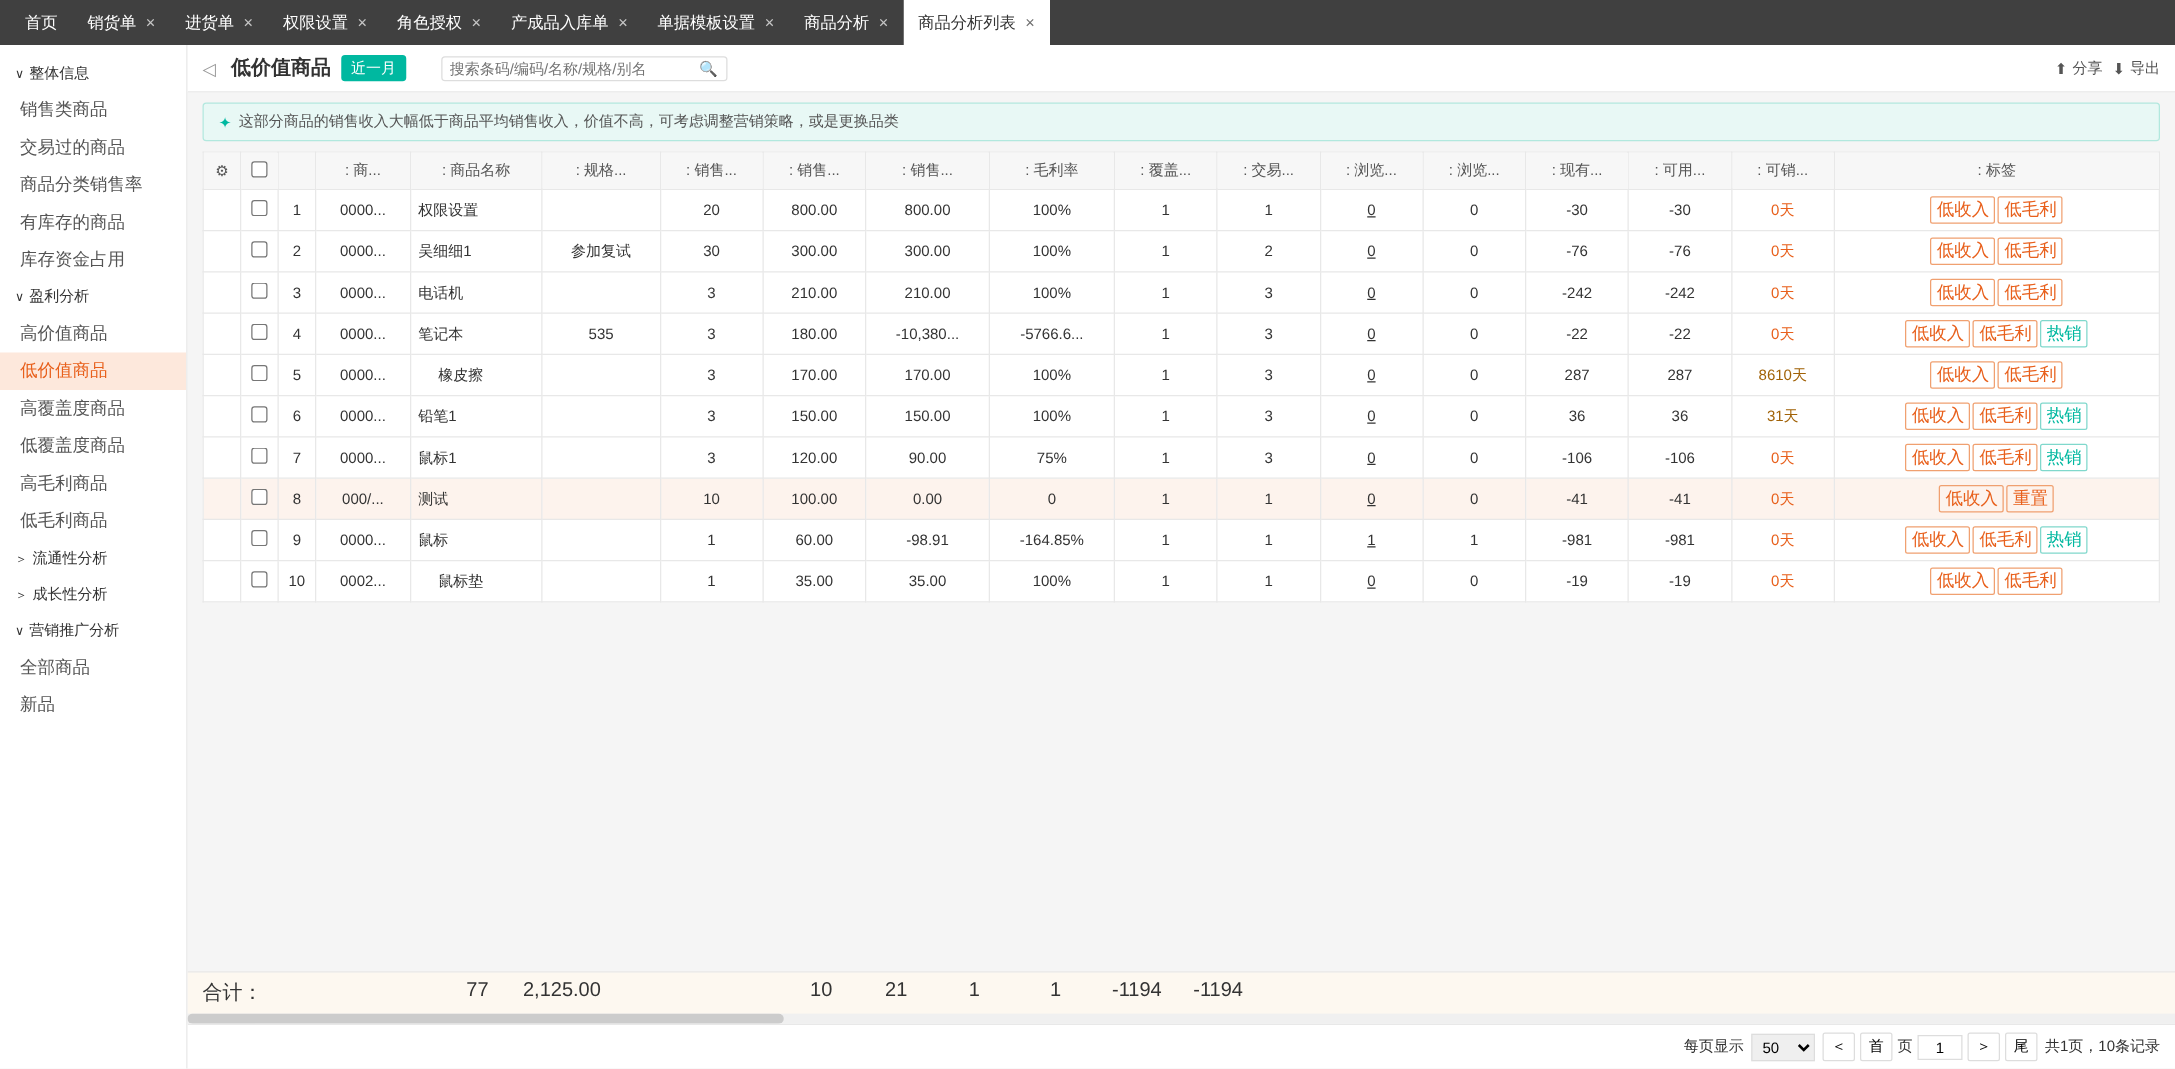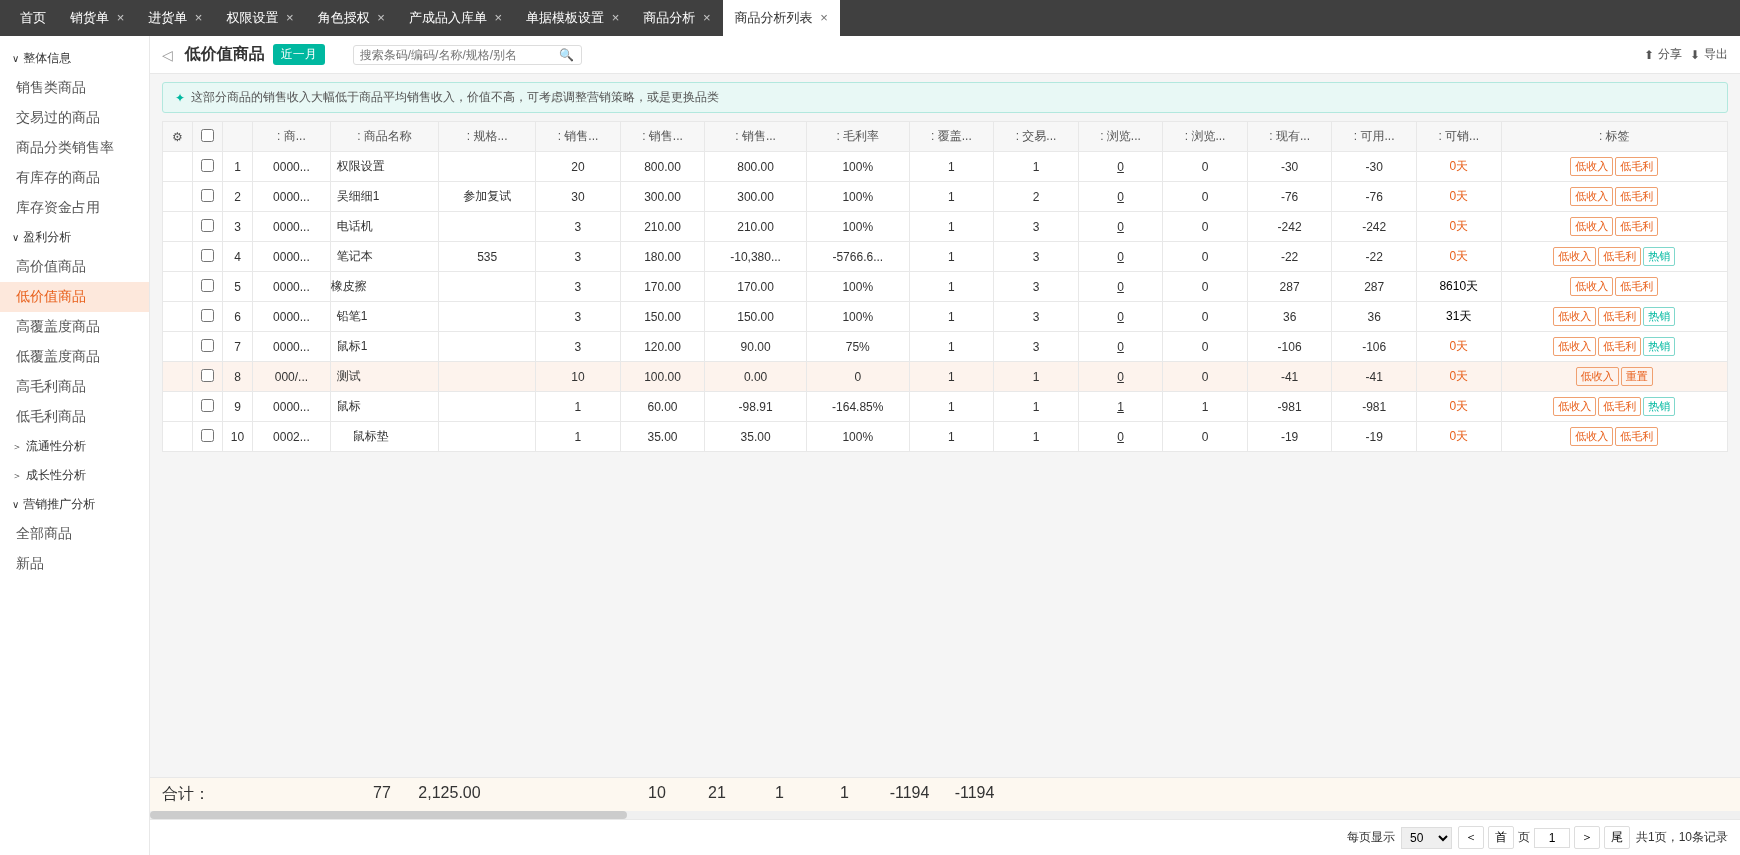--- a/index.html
+++ b/index.html
@@ -38,26 +38,26 @@
     .notice-bar { background: #e8f8f5; border: 1px solid #b2e8de; margin: 8px 12px; padding: 6px 12px; border-radius: 3px; font-size: 12px; color: #555; display: flex; align-items: center; gap: 6px; }
     .notice-icon { color: #00b8a0; }
 
     
     .table-area { flex: 1; overflow: auto; padding: 0 12px; }
     table { width: 100%; border-collapse: collapse; background: #fff; }
     thead tr { background: #f7f7f7; }
     th { border: 1px solid #e8e8e8; padding: 6px 4px; font-size: 12px; color: #555; white-space: nowrap; font-weight: normal; text-align: center; position: sticky; top: 0; background: #f7f7f7; z-index: 1; }
     td { border: 1px solid #e8e8e8; padding: 5px 4px; font-size: 12px; text-align: center; }
     tr.highlighted td { background: #fdf3ed; }
-    .tag { display: inline-block; padding: 1px 4px; border-radius: 2px; font-size: 11px; margin: 0 1px; }
+    .tag { display: inline-block; padding: 1px 4px; border-radius: 2px; font-size: 14px; margin: 0 1px; }
     .tag-orange { color: #e8601c; border: 1px solid #f0a070; }
     .tag-red { color: #e8601c; border: 1px solid #f0a070; }
     .tag-teal { color: #00b8a0; border: 1px solid #80d8cc; }
     .day-orange { color: #e8601c; }
-    .day-blue { color: #000000; }
+    .day-blue { color: #a16207; }
     .underline { text-decoration: underline; cursor: pointer; }
     .col-settings { width: 30px; }
     .col-check { width: 30px; }
     .col-num { width: 30px; }
 
     
     .totals-bar { display: flex; align-items: flex-start; background: #fdf8f0; border-top: 1px solid #e8e8e8; padding: 6px 12px; font-size: 16px; color: #333; }
 
     
     .pagination { display: flex; align-items: center; justify-content: flex-end; padding: 6px 12px; background: #fff; border-top: 1px solid #e8e8e8; gap: 6px; font-size: 12px; }
@@ -257,21 +257,21 @@
     <td>-22</td>
     <td>-22</td>
     <td><span class="day-orange">0天</span></td>
     <td><span class="tag tag-orange">低收入</span><span class="tag tag-orange">低毛利</span><span class="tag tag-teal">热销</span></td>
   </tr>
             <tr>
     <td></td>
     <td><input type="checkbox" style=""></td>
     <td>5</td>
     <td>0000...</td>
-    <td style="text-align:left;padding-left:0;">橡皮擦</td>
+    <td style="text-align:left;padding-left:22px;">橡皮擦</td>
     <td></td>
     <td>3</td>
     <td>170.00</td>
     <td>170.00</td>
     <td>100%</td>
     <td>1</td>
     <td>3</td>
     <td><span class="underline">0</span></td>
     <td>0</td>
     <td>287</td>

